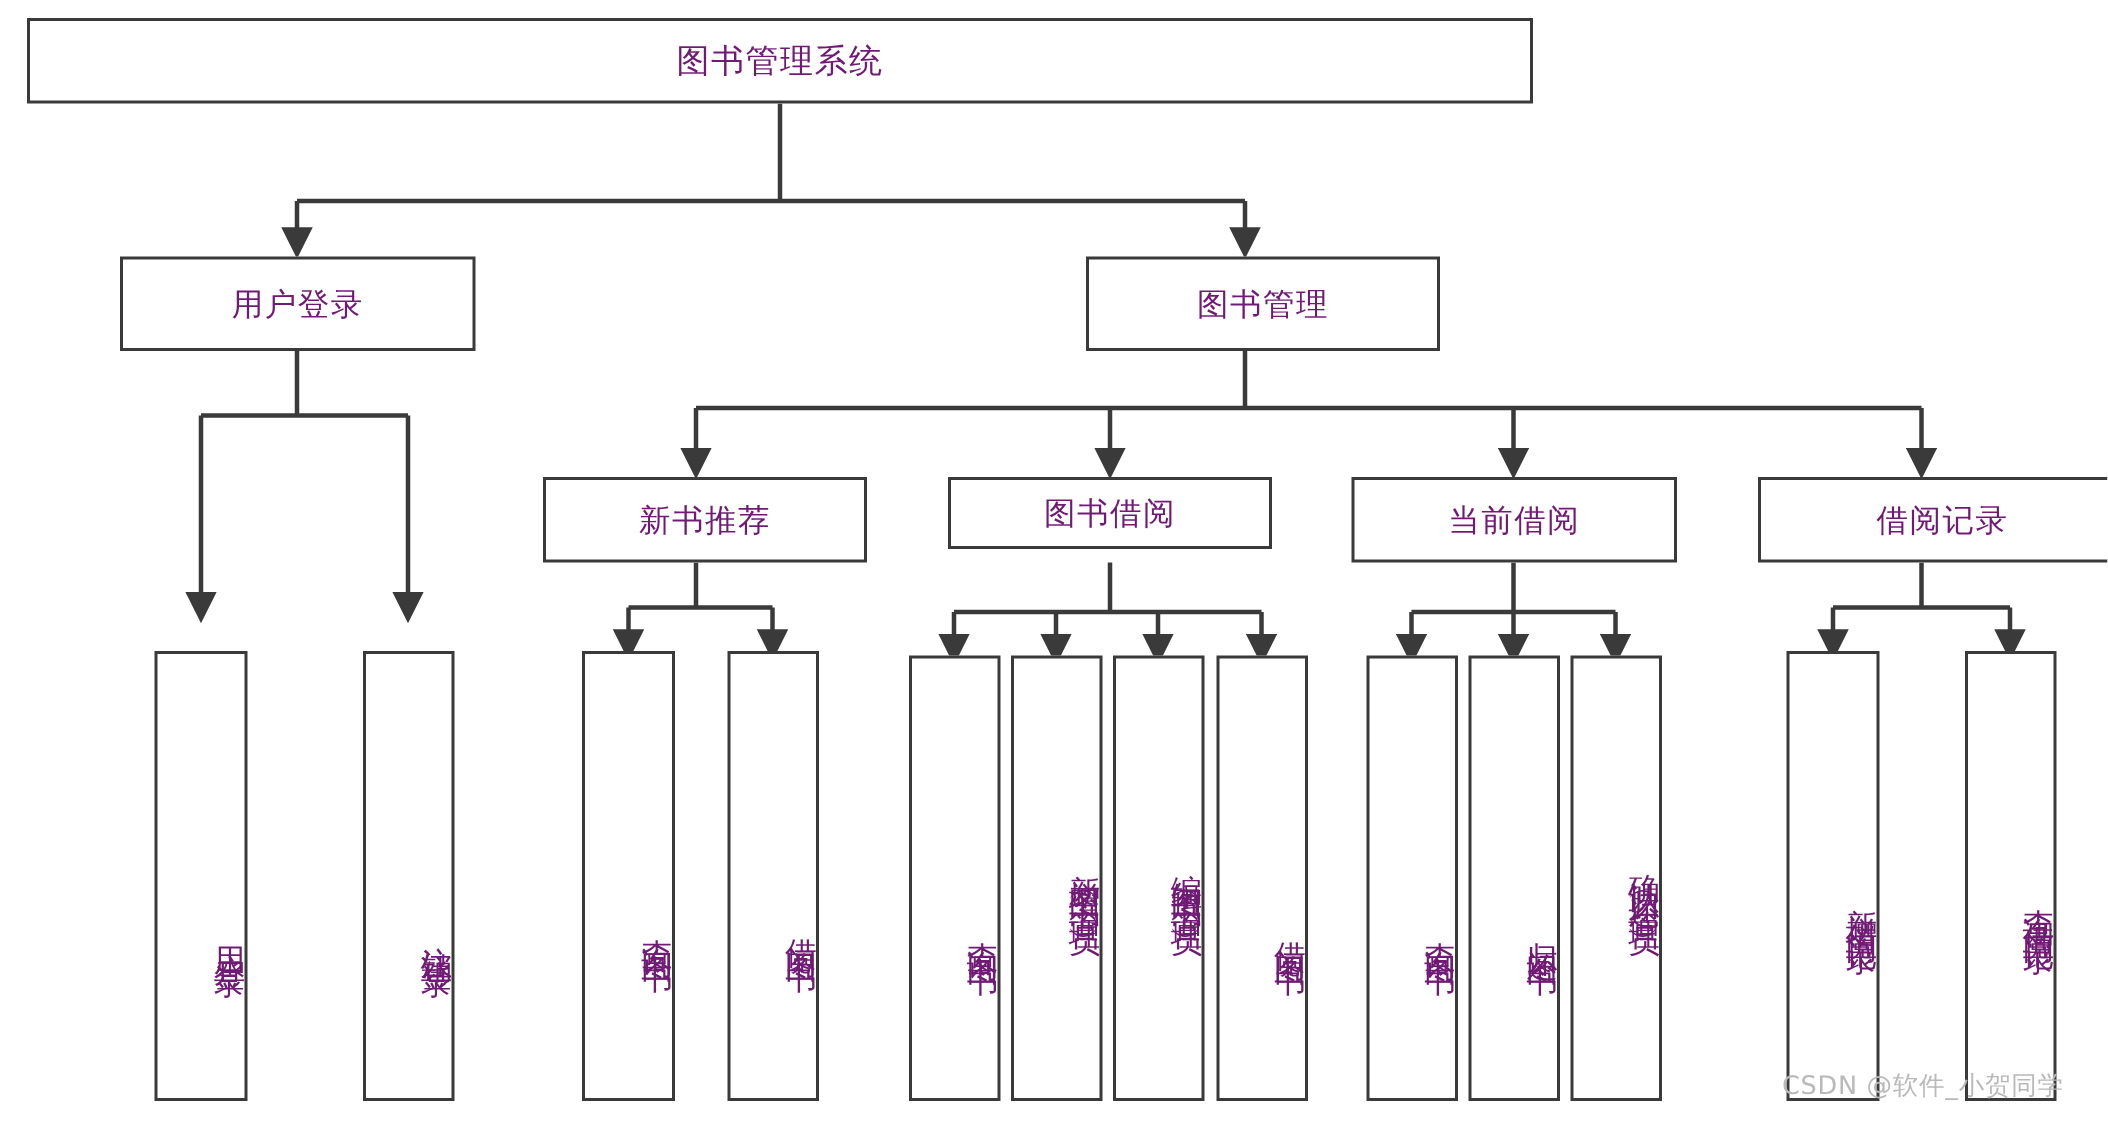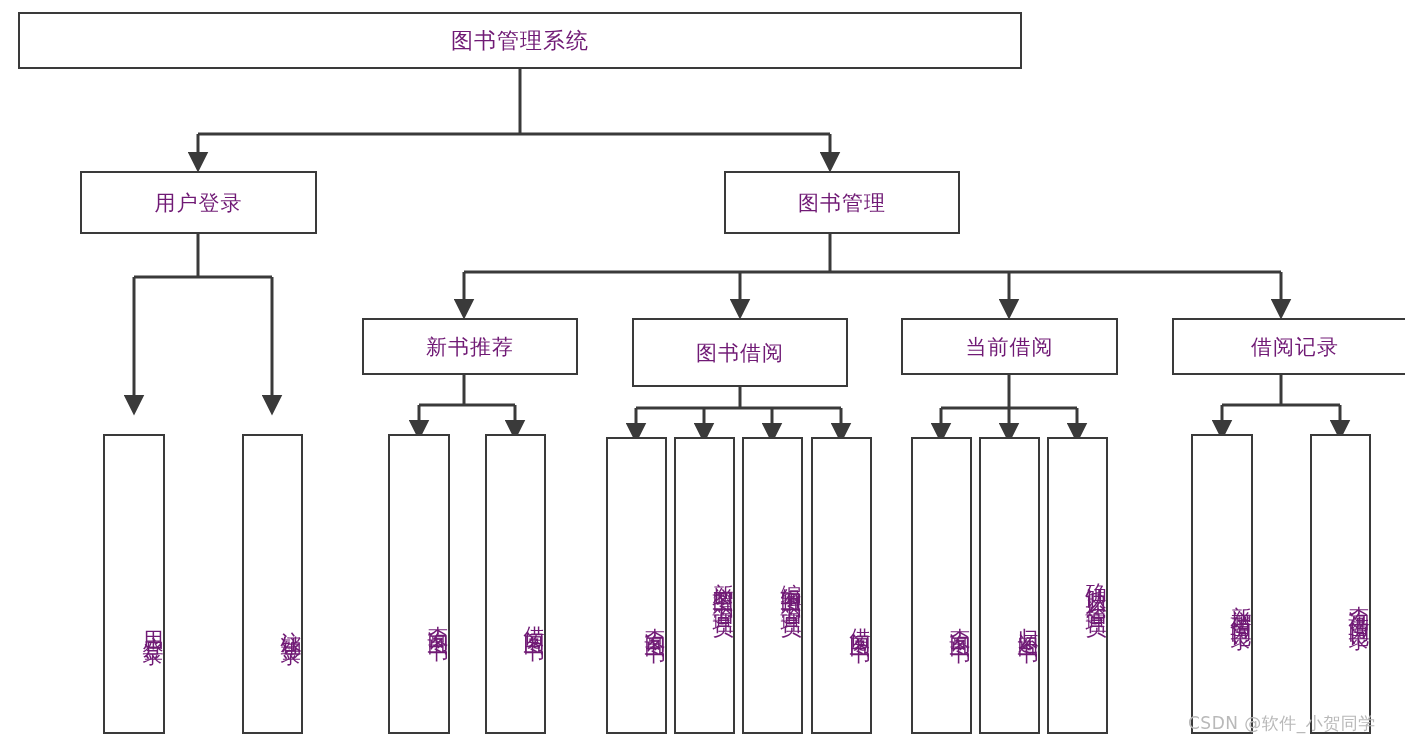--- a/index.html
+++ b/index.html
@@ -119,21 +119,21 @@
       <path d="M 1340 405 L 1340 430" marker-end="url(#arrow)"></path>
     </g>
   </svg>
 
   <div class="node horiz root" style="left:18px; top:12px; width:1004px; height:57px;">图书管理系统</div>
 
   <div class="node horiz" style="left:80px; top:171px; width:237px; height:63px;">用户登录</div>
   <div class="node horiz" style="left:724px; top:171px; width:236px; height:63px;">图书管理</div>
 
   <div class="node horiz" style="left:362px; top:318px; width:216px; height:57px;">新书推荐</div>
-  <div class="node horiz" style="left:632px; top:318px; width:216px; height:69px;">图书借阅</div>
+  <div class="node horiz" style="left:632px; top:318px; width:216px; height:48px;">图书借阅</div>
   <div class="node horiz" style="left:901px; top:318px; width:217px; height:57px;">当前借阅</div>
   <div class="node horiz" style="left:1172px; top:318px; width:246px; height:57px;">借阅记录</div>
 
   <div class="node vert" style="left:103px; top:434px; width:62px; height:300px; padding-top:80px;">用户登录</div>
   <div class="node vert" style="left:242px; top:434px; width:61px; height:300px; padding-top:80px;">注销登录</div>
 
   <div class="node vert" style="left:388px; top:434px; width:62px; height:300px; padding-top:70px;">查询图书</div>
   <div class="node vert" style="left:485px; top:434px; width:61px; height:300px; padding-top:70px;">借阅图书</div>
 
   <div class="node vert" style="left:606px; top:437px; width:61px; height:297px; padding-top:70px;">查询图书</div>

